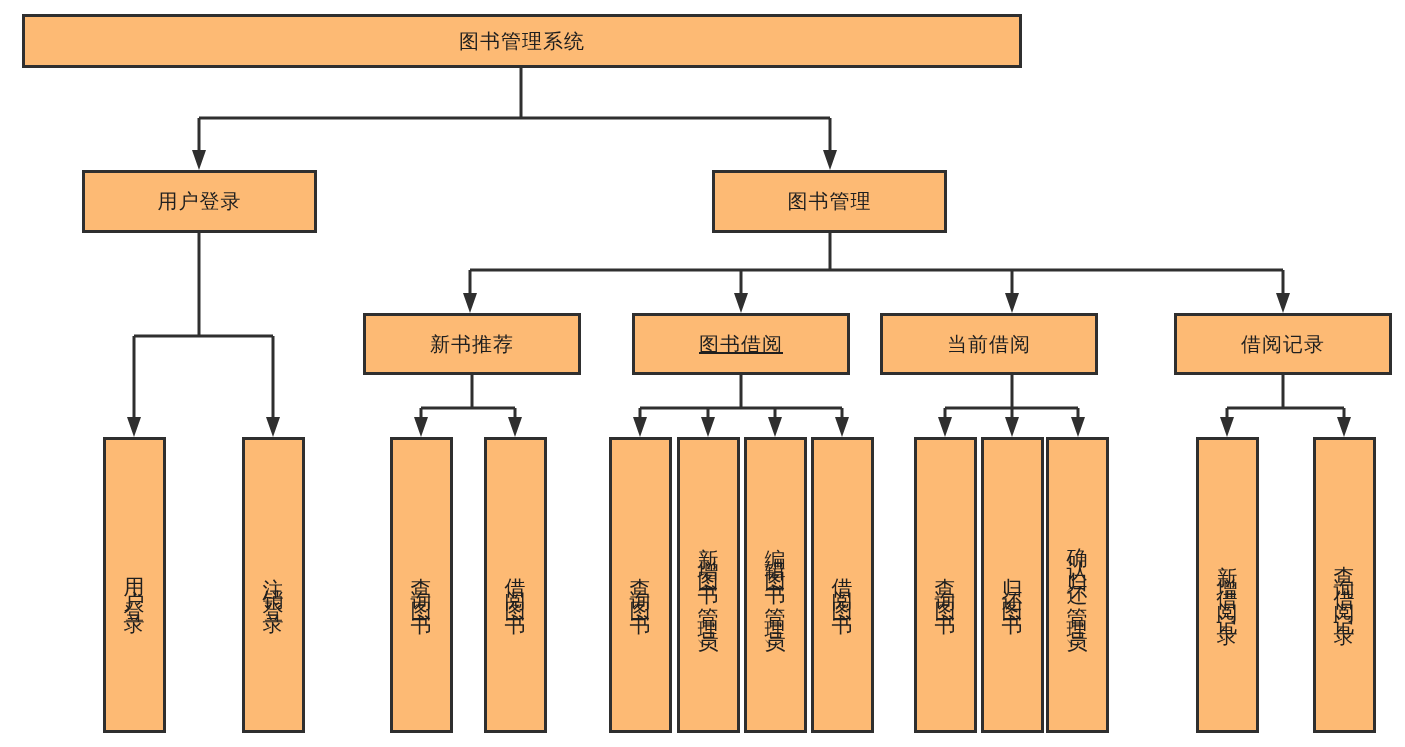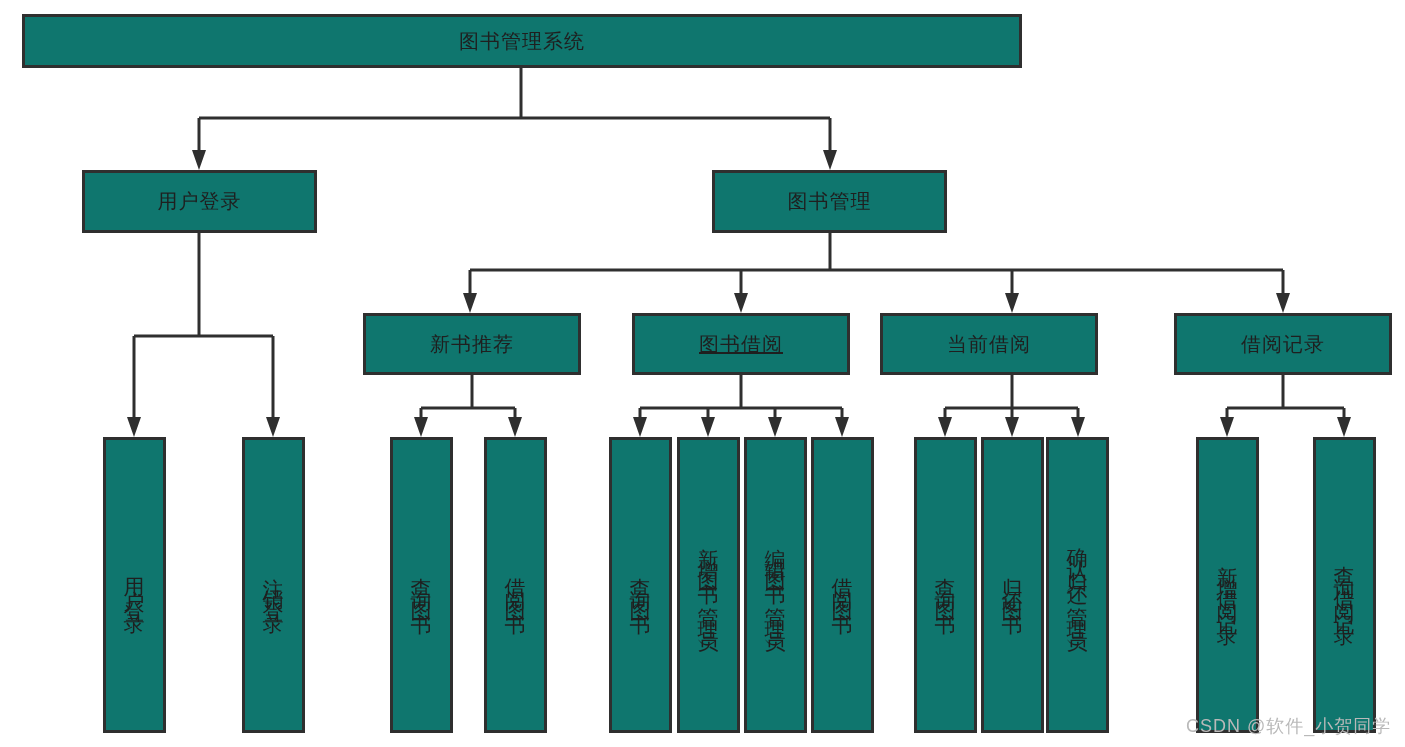--- a/index.html
+++ b/index.html
@@ -9,21 +9,21 @@
     background:#ffffff;
     font-family:"Liberation Sans","DejaVu Sans",sans-serif;
     color:#1f1f1f;
     overflow:hidden;
   }
   #wires{position:absolute;left:0;top:0;width:1405px;height:747px;}
   .node{
     position:absolute;
     box-sizing:border-box;
     border:3px solid #2f2f2f;
-    background:#0f766e;
+    background:#fdba74;
     display:flex;
     align-items:center;
     justify-content:center;
     font-size:20px;
     letter-spacing:1px;
     color:#1f1f1f;
   }
   .leaf{
     width:63px;height:296px;top:437px;
     font-size:21px;
@@ -180,15 +180,14 @@
     <span class="vtext">确认归还（管理员）</span>
   </div>
 
   <div class="node leaf" style="left:1196px;">
     <span class="vtext">新增借阅记录</span>
   </div>
   <div class="node leaf" style="left:1313px;">
     <span class="vtext">查询借阅记录</span>
   </div>
 
-  <div id="watermark">CSDN @软件_小贺同学</div>
 
 </div>
 
 </body></html>

